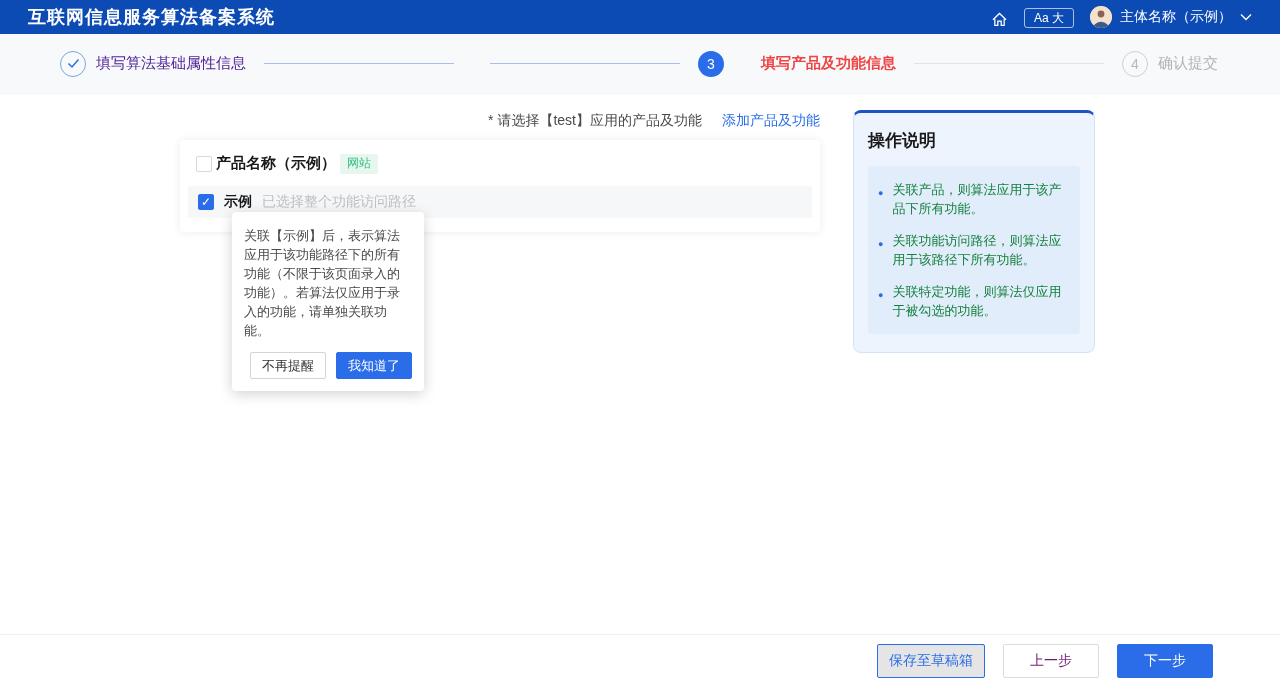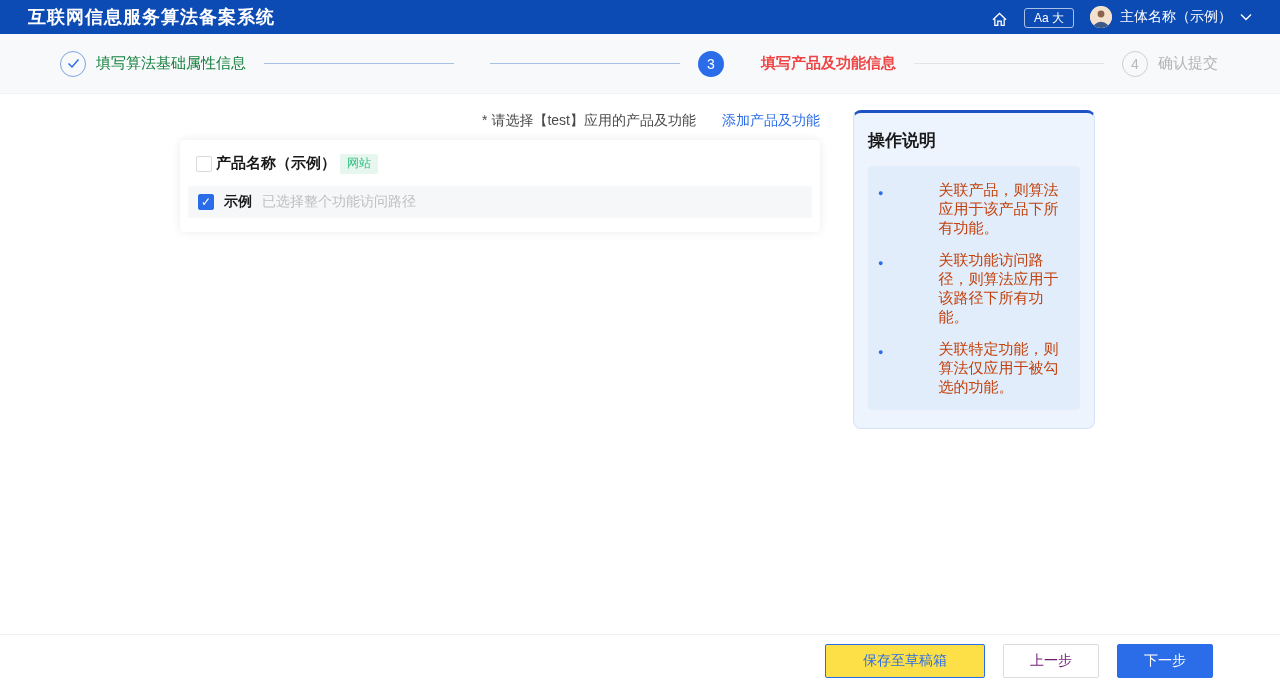--- a/index.html
+++ b/index.html
@@ -40,33 +40,33 @@
   .step { display:flex; align-items:center; gap:10px; white-space:nowrap; }
   .step-circle {
     width:26px; height:26px; border-radius:50%;
     display:flex; align-items:center; justify-content:center;
     font-size:14px; flex:0 0 26px;
   }
   .step.done .step-circle { border:1px solid #7fa3e3; color:#2B6DE8; background:transparent; }
   .step.done .step-circle svg { display:block; }
   .step.active .step-circle { background:#2B6DE8; color:#fff; border:none; }
   .step.pending .step-circle { border:1px solid #cfcfcf; color:#b8b8b8; background:transparent; }
-  .step-label { font-size:15px; color:#15803d; }
+  .step-label { font-size:15px; color:#4c1d95; }
   .step.active .step-label { font-weight:bold; color:#ef4444;margin-left:27px; }
   .step.pending .step-label { color:#b3b3b3; }
   .step-line { flex:1 1 auto; height:1px; margin:0 18px; }
   .step-line.blue { background:#a9bfe6; }
   .step-line.gray { background:#e3e4e6; }
 
   
   .main { position:relative; flex:1 1 auto; background:#fff; }
 
   .hint-row {
     position:absolute; top:18px; left:0; width:820px;
-    display:flex; justify-content:flex-end; align-items:center; gap:26px;
+    display:flex; justify-content:flex-end; align-items:center; gap:20px;
     font-size:14px;
   }
   .hint-text { color:#4a4a4a; }
   .add-link { color:#2B6DE8; cursor:pointer; }
 
   .product-card {
     position:absolute; left:180px; top:46px; width:640px;
     background:#fff; border-radius:4px;
     box-shadow:0 0 10px rgba(0,0,0,0.08);
     padding:14px 8px 14px 8px;
@@ -112,34 +112,34 @@
     position:absolute; left:853px; top:16px; width:242px;
     background:#EDF4FD; border:1px solid #d5e3f7;
     border-top:3px solid #1F53C5; border-radius:8px;
     padding:16px 14px 18px;
   }
   .instructions-title { font-size:17px; font-weight:bold; color:#1a1a1a; margin-bottom:14px; }
   .instructions-box { background:#E2EDFB; border-radius:4px; padding:14px 12px 14px 10px; }
   .instruction-item { display:flex; gap:9px; margin-bottom:13px; }
   .instruction-item:last-child { margin-bottom:0; }
   .bullet { color:#2B6DE8; font-size:13px; line-height:19px; flex:0 0 auto; }
-  .instruction-text { font-size:15px; color:#c2410c; line-height:19px;margin-left:46px; }
+  .instruction-text { font-size:13px; color:#15803d; line-height:19px; }
 
   
   .footer {
     flex:0 0 53px; background:#fff; border-top:1px solid #f1f1f1;
     display:flex; align-items:center; justify-content:flex-end;
     gap:18px; padding-right:67px;
   }
   .btn {
     height:34px; border-radius:2px; font-size:14px; cursor:pointer;
     display:flex; align-items:center; justify-content:center;
     font-family:"Liberation Sans", sans-serif;
   }
-  .btn-save { width:160px; background:#fde047; border:1px solid #2B6DE8; color:#2B6DE8; }
+  .btn-save { width:108px; background:#e5e5e5; border:1px solid #2B6DE8; color:#2B6DE8; }
   .btn-prev { width:96px; background:#fff; border:1px solid #dcdcdc; color:#701a75; }
   .btn-next { width:96px; background:#2B6DE8; border:1px solid #2B6DE8; color:#fff; }
 </style>
 </head>
 <body>
 
 <div class="header">
   <div class="header-title">互联网信息服务算法备案系统</div>
   <div class="header-right">
     <div class="home-btn">
@@ -200,20 +200,27 @@
       <span class="product-name">产品名称（示例）</span>
       <span class="tag">网站</span>
     </div>
     <div class="function-row">
       <span class="checkbox checked">✓</span>
       <span class="function-name">示例</span>
       <span class="function-status">已选择整个功能访问路径</span>
     </div>
   </div>
 
+  <div class="popover">
+    <div class="popover-text">关联【示例】后，表示算法应用于该功能路径下的所有功能（不限于该页面录入的功能）。若算法仅应用于录入的功能，请单独关联功能。</div>
+    <div class="popover-actions">
+      <div class="btn-small btn-dismiss">不再提醒</div>
+      <div class="btn-small btn-confirm">我知道了</div>
+    </div>
+  </div>
 
   <div class="instructions">
     <div class="instructions-title">操作说明</div>
     <div class="instructions-box">
       <div class="instruction-item">
         <span class="bullet" style="font-size: 9px; margin-top: 4px;">●</span>
         <span class="instruction-text">关联产品，则算法应用于该产品下所有功能。</span>
       </div>
       <div class="instruction-item">
         <span class="bullet" style="font-size: 9px; margin-top: 4px;">●</span>

